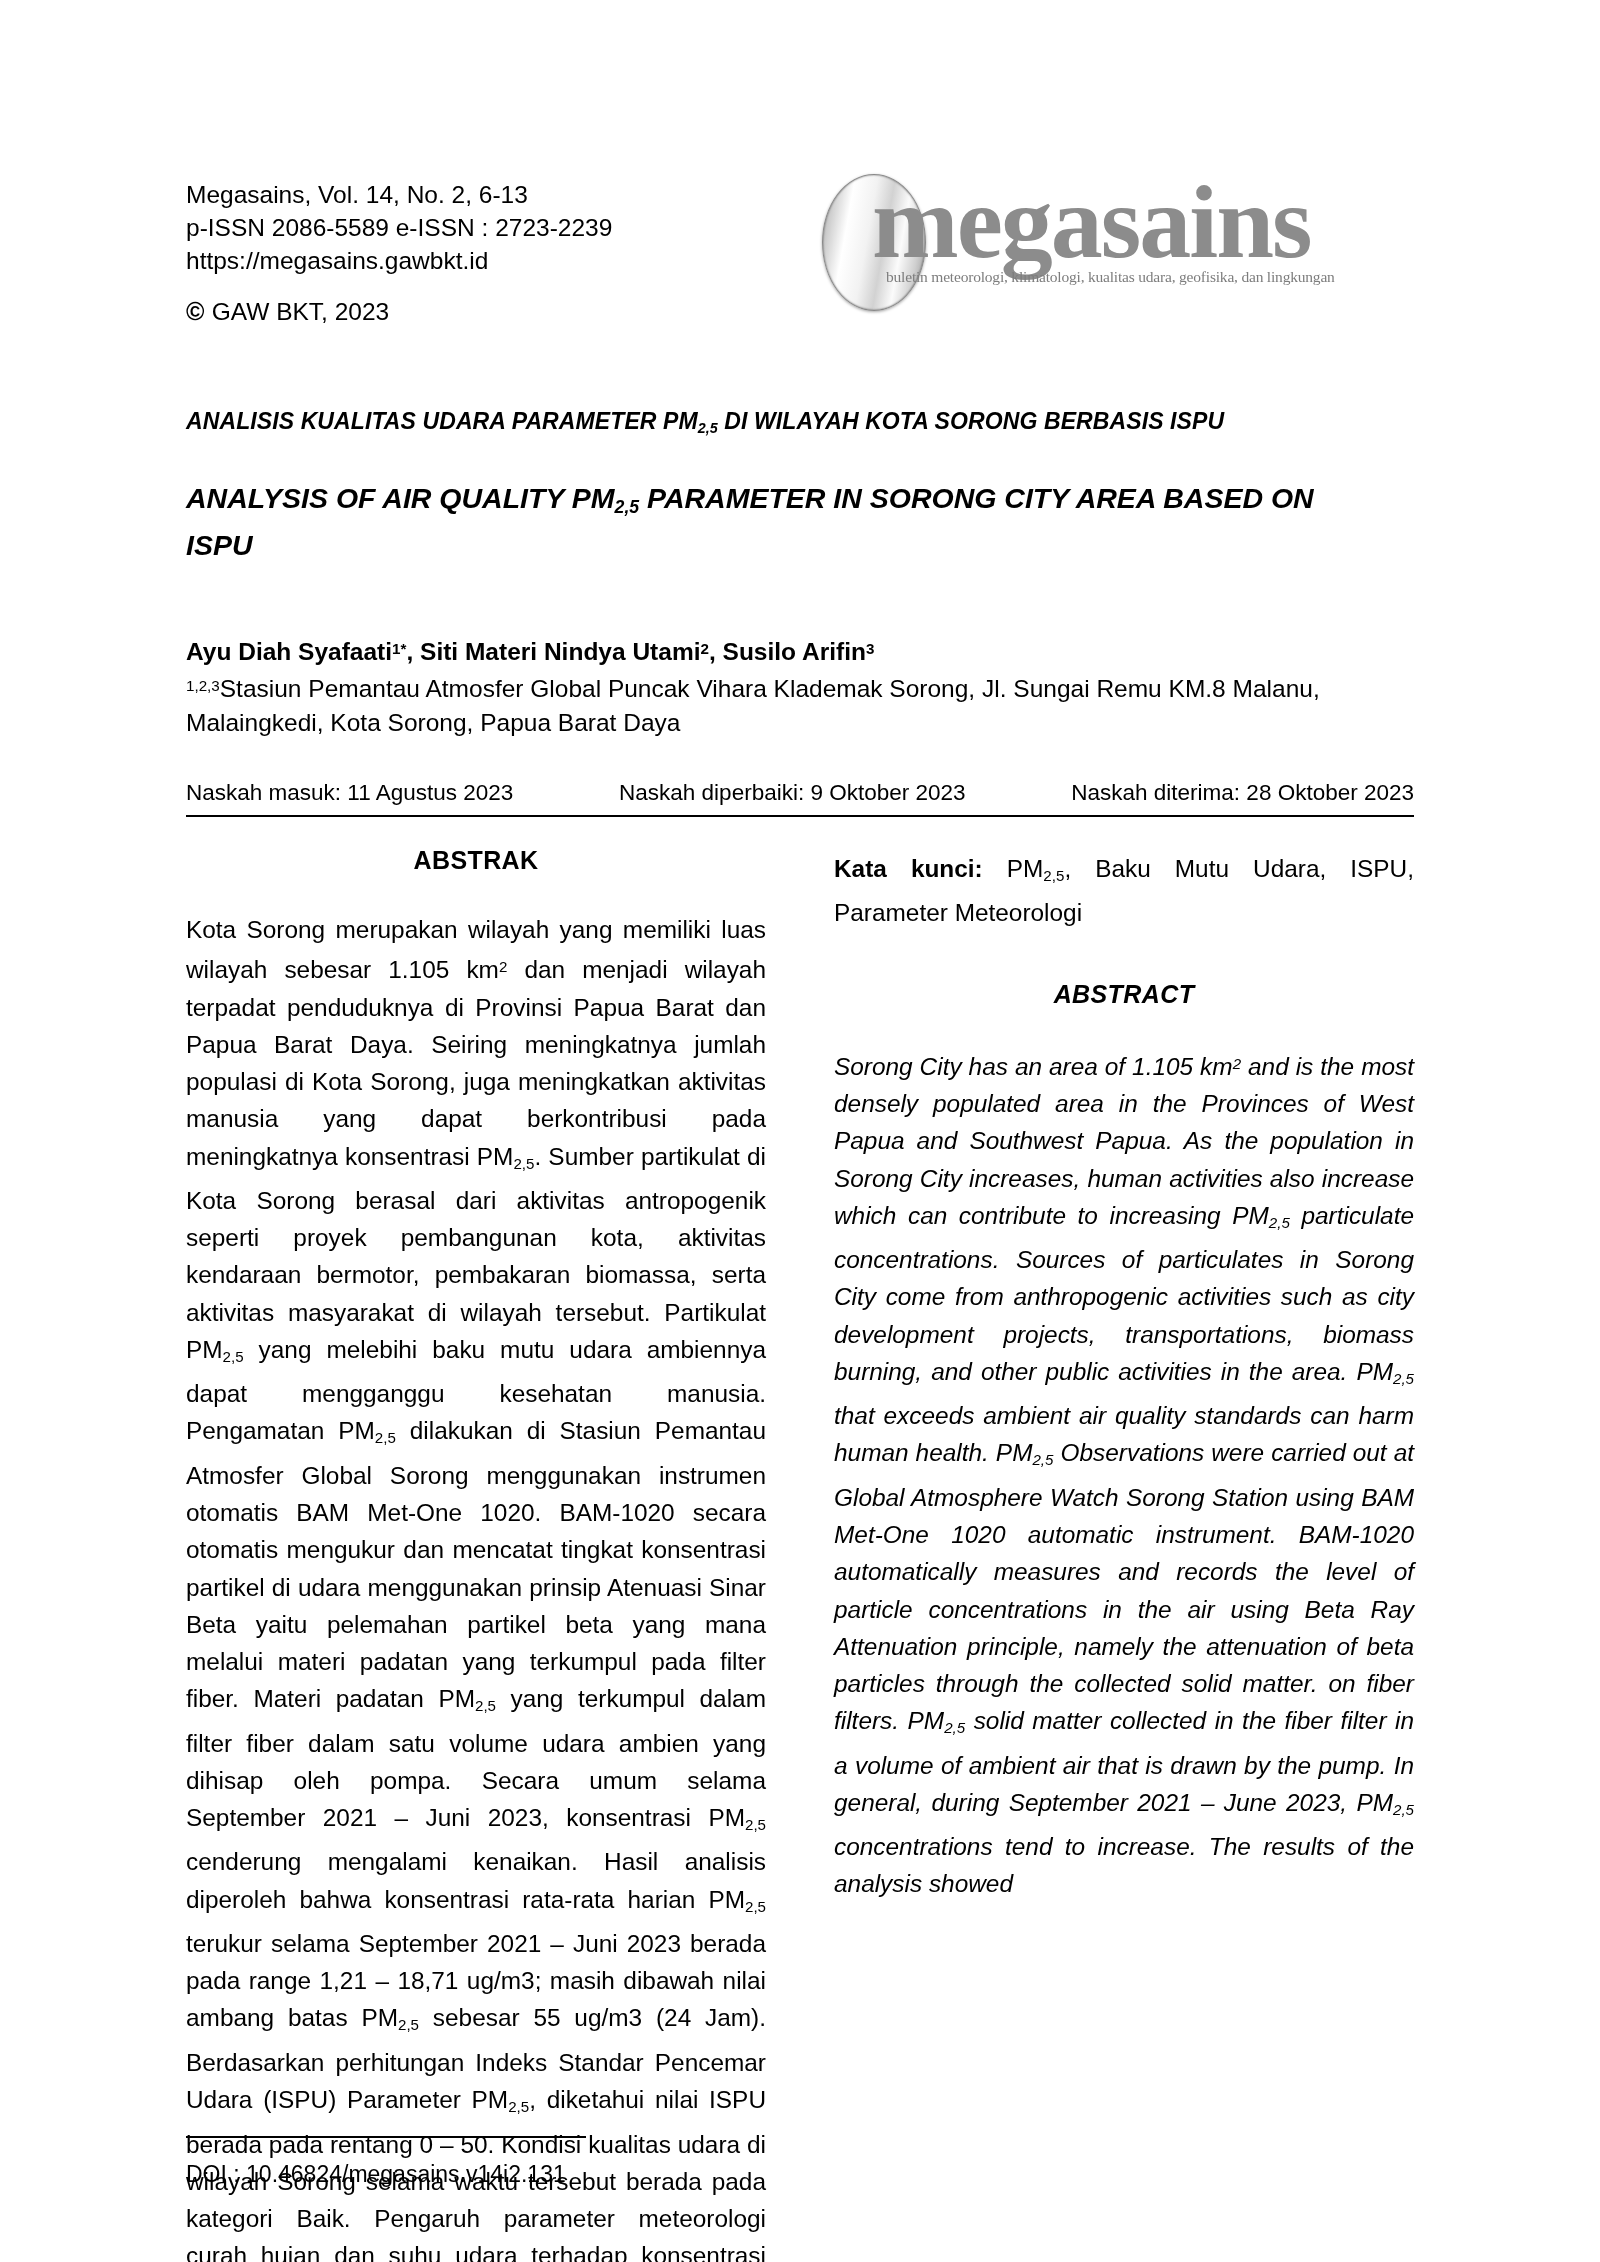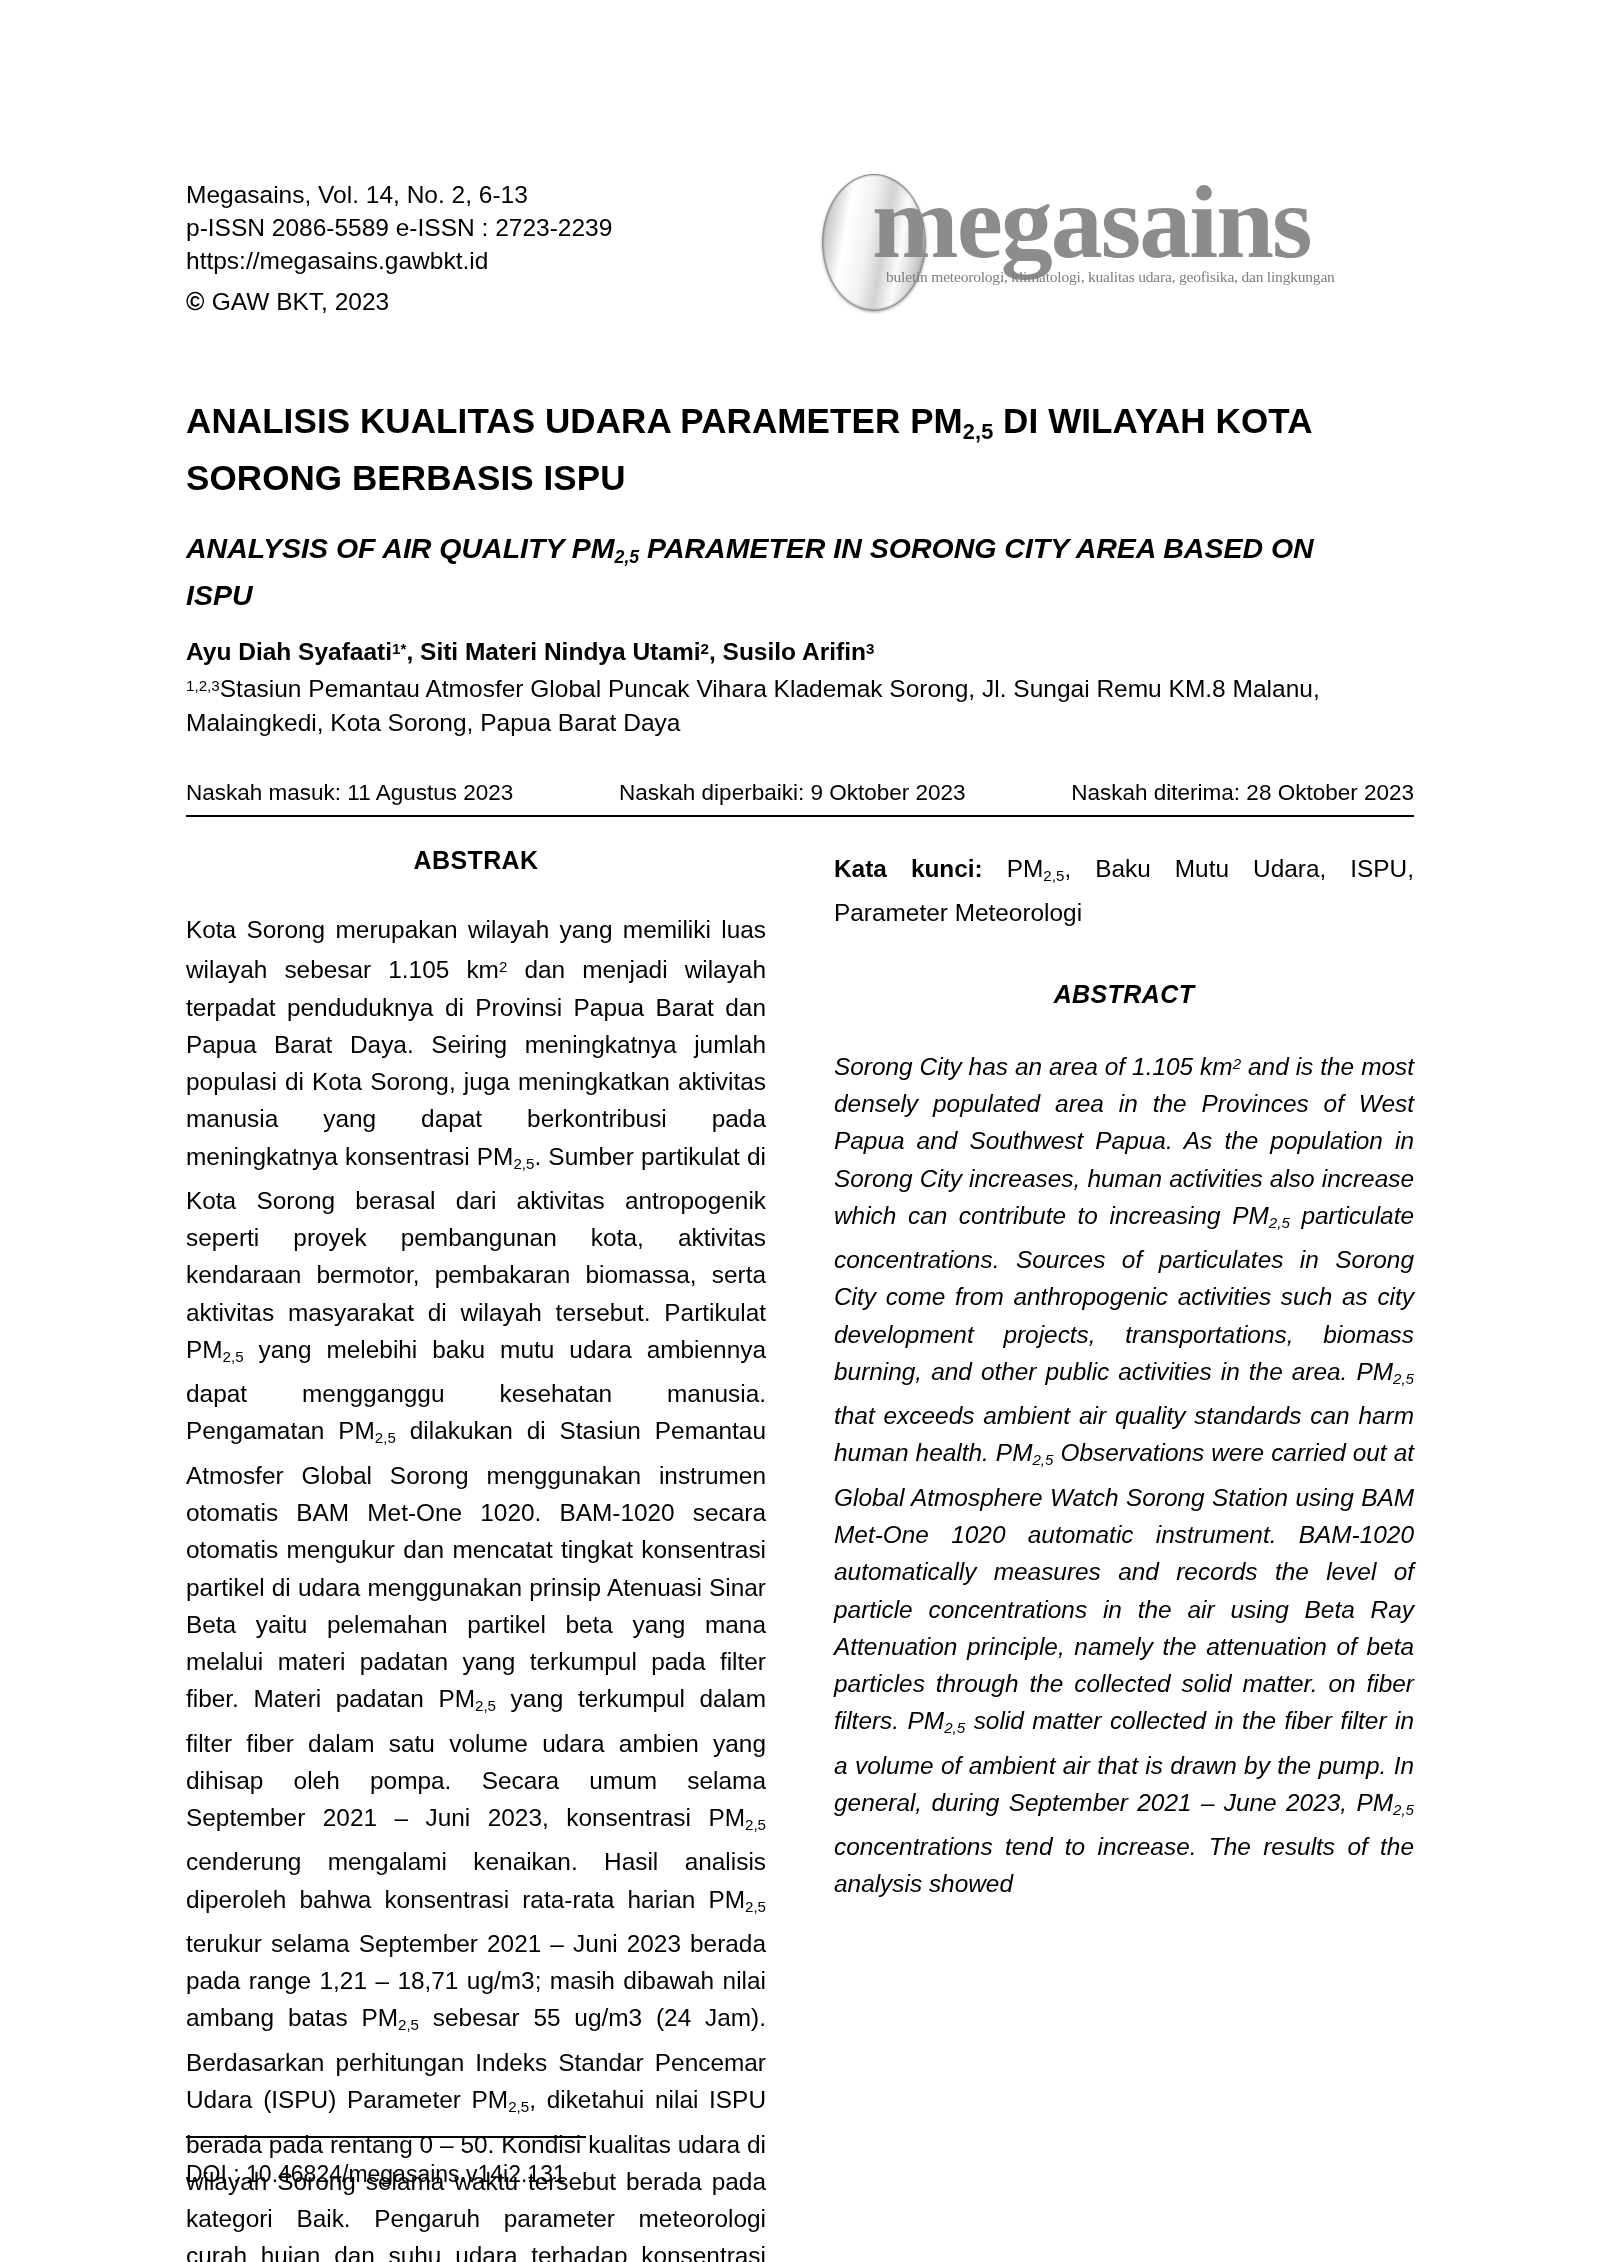--- a/index.html
+++ b/index.html
@@ -38,21 +38,21 @@
   }
   .journal-meta {
     position: absolute;
     left: 0;
     top: 0;
     font-size: 24.5px;
     line-height: 33px;
     white-space: nowrap;
   }
   .journal-meta .copyline {
-    margin-top: 8px;
+    margin-top: 18px;
   }
   .copy-mark {
     font-size: 25px;
     font-weight: bold;
     letter-spacing: 0.5px;
   }
 
   .logo {
     position: absolute;
     right: 0;
@@ -99,24 +99,25 @@
   }
 
   
   .title-block {
     position: absolute;
     left: 0;
     top: 398px;
     width: 1150px;
   }
   .title-id {
-    font-size: 35px;
+    font-size: 23px;
     font-weight: bold;
     line-height: 46px;
     letter-spacing: 0.1px;
+    font-style: italic;
   }
   .title-en {
     margin-top: 28px;
     font-size: 28.5px;
     font-weight: bold;
     font-style: italic;
     line-height: 38px;
   }
   .sub {
     font-size: 0.62em;

